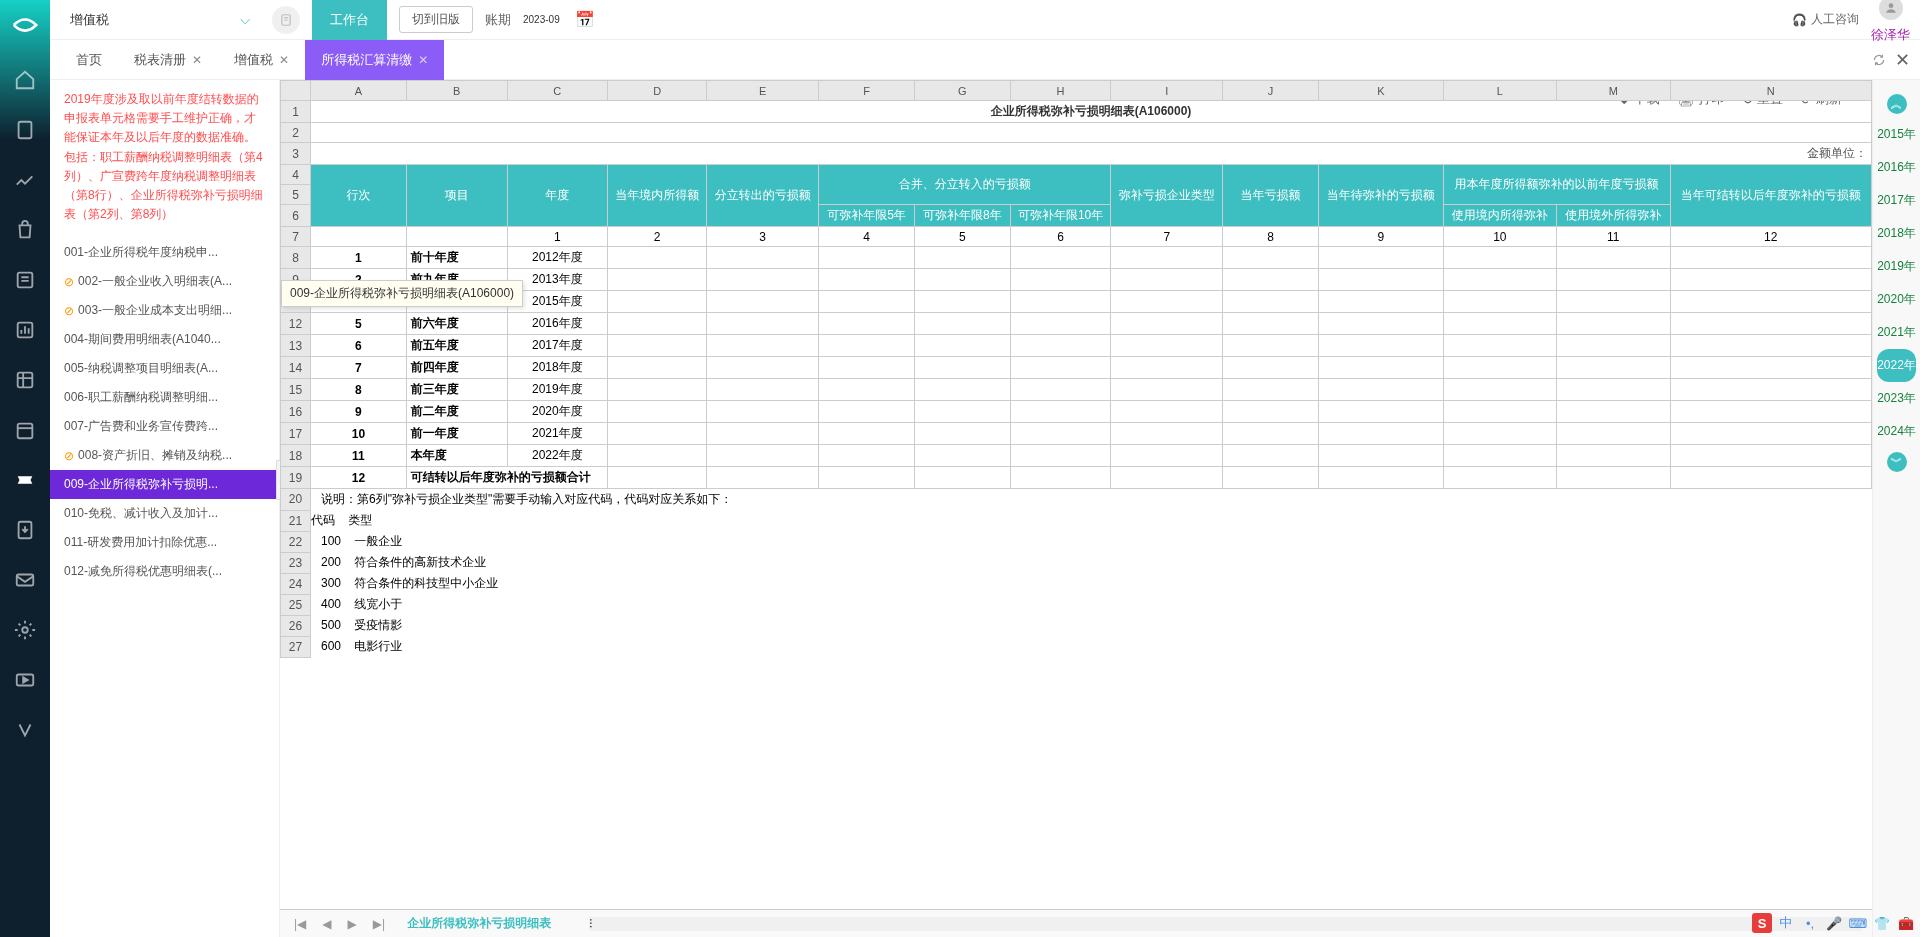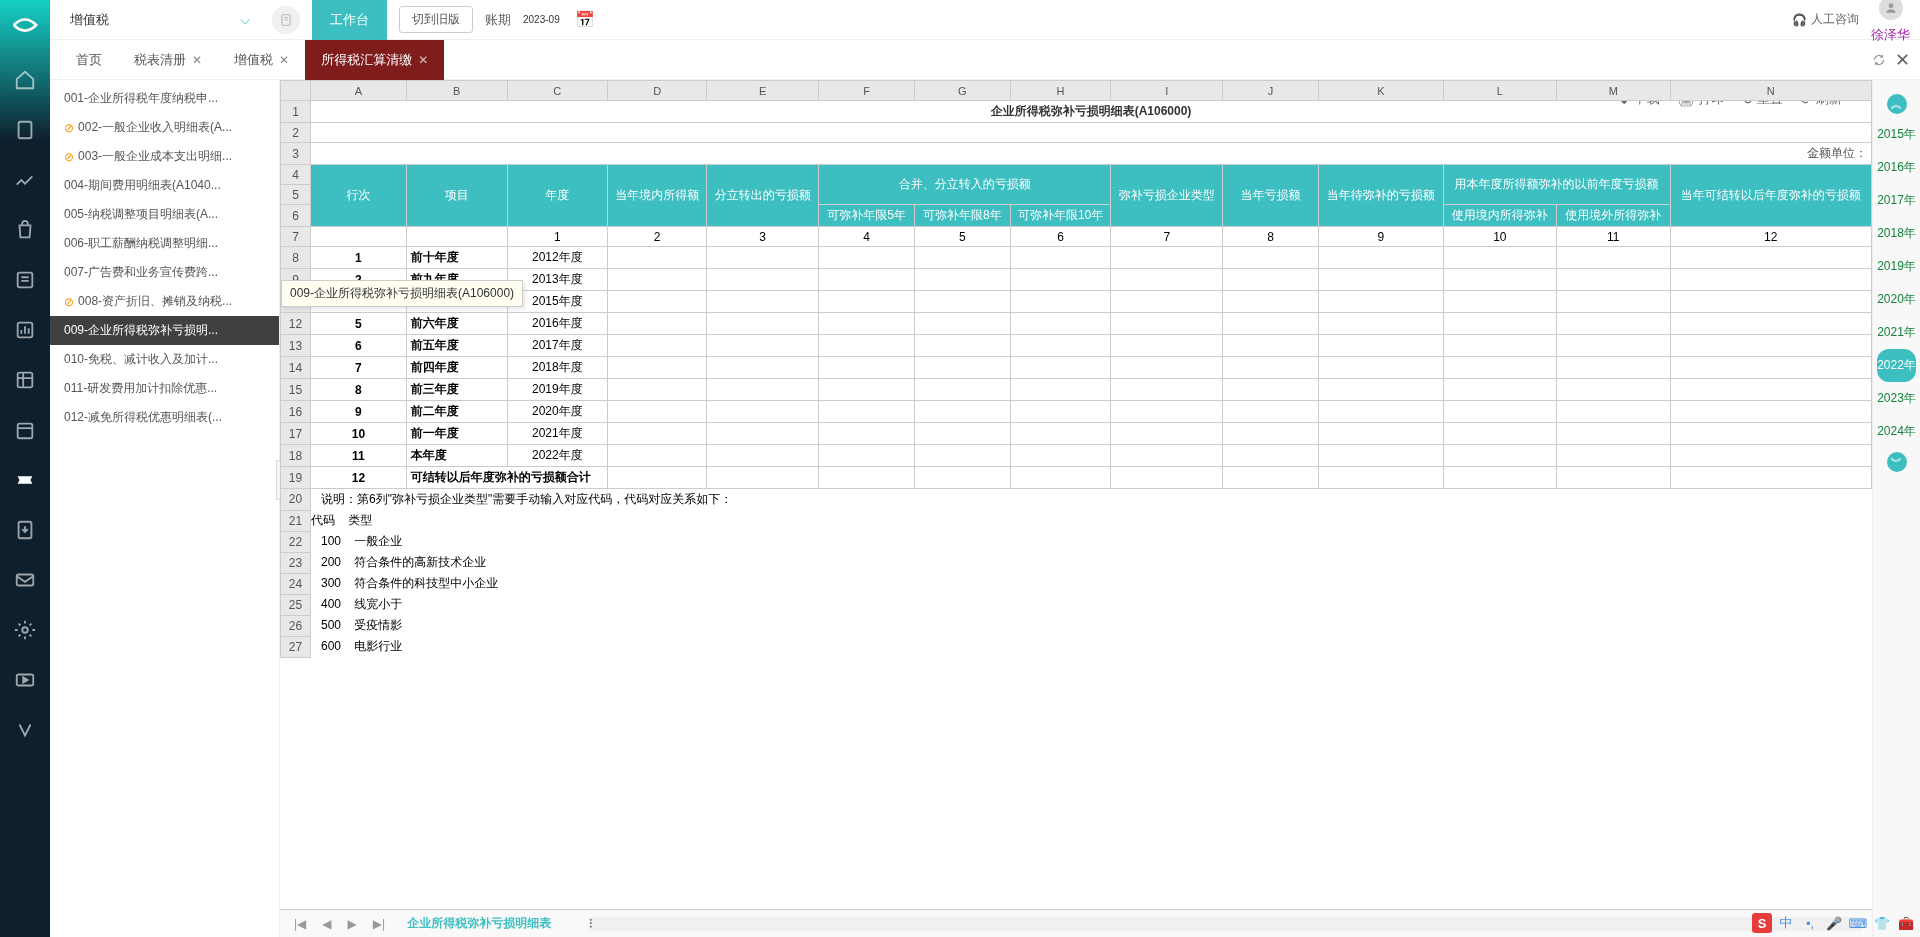--- a/index.html
+++ b/index.html
@@ -22,35 +22,35 @@
 .topbar .period-label { font-size: 13px; color: #666; }
 .topbar .period-value { font-size: 10px; color: #333; }
 .topbar .cal-icon { color: #3dbec0; margin-left: 4px; }
 .topbar .spacer { flex: 1; }
 .topbar .support { font-size: 12px; color: #666; display: flex; align-items: center; gap: 4px; }
 .topbar .user { display: flex; align-items: center; gap: 6px; font-size: 13px; color: #a21caf; flex-direction: column; }
 .topbar .avatar { width: 24px; height: 24px; border-radius: 50%; background: #ddd; display: flex; align-items: center; justify-content: center; }
 
 .tabs { height: 40px; display: flex; align-items: center; border-bottom: 1px solid #eee; padding: 0 10px; gap: 0; position: relative; }
 .tabs .tab { padding: 0 16px; height: 40px; display: flex; align-items: center; font-size: 13px; color: #555; cursor: pointer; gap: 6px; }
-.tabs .tab.active { background: #7f1d1d; color: #fff; }
+.tabs .tab.active { background: #8b5cf6; color: #fff; }
 .tabs .tab .x { font-size: 12px; opacity: 0.7; }
 .tabs .close-all { position: absolute; right: 10px; font-size: 18px; color: #666; cursor: pointer; }
 
 .content { flex: 1; display: flex; position: relative; }
 
 .notice { padding: 10px 14px; font-size: 12px; color: #ff4d4f; line-height: 1.6; }
 
 .toolbar-right { position: absolute; right: 30px; top: 10px; display: flex; gap: 18px; font-size: 13px; color: #666; }
 .toolbar-right .tool { display: flex; align-items: center; gap: 4px; cursor: pointer; }
 
 .left-panel { width: 230px; border-right: 1px solid #eee; }
 .form-list { padding: 4px 0; }
 .form-list .item { padding: 6px 14px; font-size: 12px; color: #555; cursor: pointer; white-space: nowrap; overflow: hidden; text-overflow: ellipsis; display: flex; align-items: center; gap: 4px; }
-.form-list .item.active { background: #404040; color: #fff; }
+.form-list .item.active { background: #6d28d9; color: #fff; }
 .form-list .item .warn { color: #ff9800; font-size: 12px; }
 
 .collapse-handle { position: absolute; left: 226px; top: 380px; width: 14px; height: 40px; background: #f5f5f5; border: 1px solid #ddd; border-radius: 0 4px 4px 0; display: flex; align-items: center; justify-content: center; font-size: 10px; color: #999; cursor: pointer; }
 
 .sheet-area { flex: 1; display: flex; flex-direction: column; position: relative; }
 .tooltip-box { position: absolute; left: 1px; top: 200px; background: #fffef0; border: 1px solid #ccc; padding: 4px 8px; font-size: 12px; color: #333; z-index: 10; box-shadow: 2px 2px 4px rgba(0,0,0,0.1); }
 
 .grid { flex: 1; overflow: auto; font-size: 12px; position: relative; }
 .grid table { border-collapse: collapse; width: 100%; }
 .col-header-row th { background: #e8e8e8; border: 1px solid #ccc; font-weight: normal; color: #555; font-size: 11px; height: 20px; text-align: center; }
@@ -219,20 +219,21 @@
           </div>
         </div>
       <span class="close-all">✕</span>
       <svg width="14" height="14" style="position:absolute;right:34px;" viewBox="0 0 24 24" fill="none" stroke="#999" stroke-width="2">
           <path d="M4 12a8 8 0 0114-5M20 12a8 8 0 01-14 5M18 3v4h-4M6 21v-4h4"></path>
         </svg>
     </div>
 
     <div class="content">
       <div class="left-panel">
+        <div class="notice">2019年度涉及取以前年度结转数据的申报表单元格需要手工维护正确，才能保证本年及以后年度的数据准确。包括：职工薪酬纳税调整明细表（第4列）、广宣费跨年度纳税调整明细表（第8行）、企业所得税弥补亏损明细表（第2列、第8列）</div>
         <div class="form-list" id="form-list">
             <div class="item">
               <span>001-企业所得税年度纳税申...</span>
             </div>
             <div class="item">
               <span class="warn">⊘</span>
               <span>002-一般企业收入明细表(A...</span>
             </div>
             <div class="item">
               <span class="warn">⊘</span>

